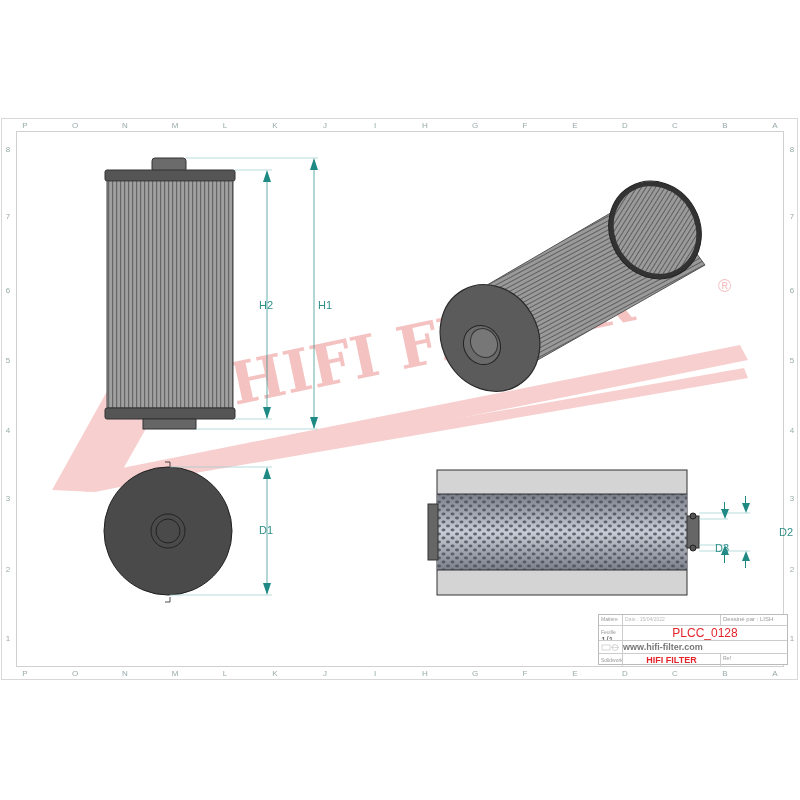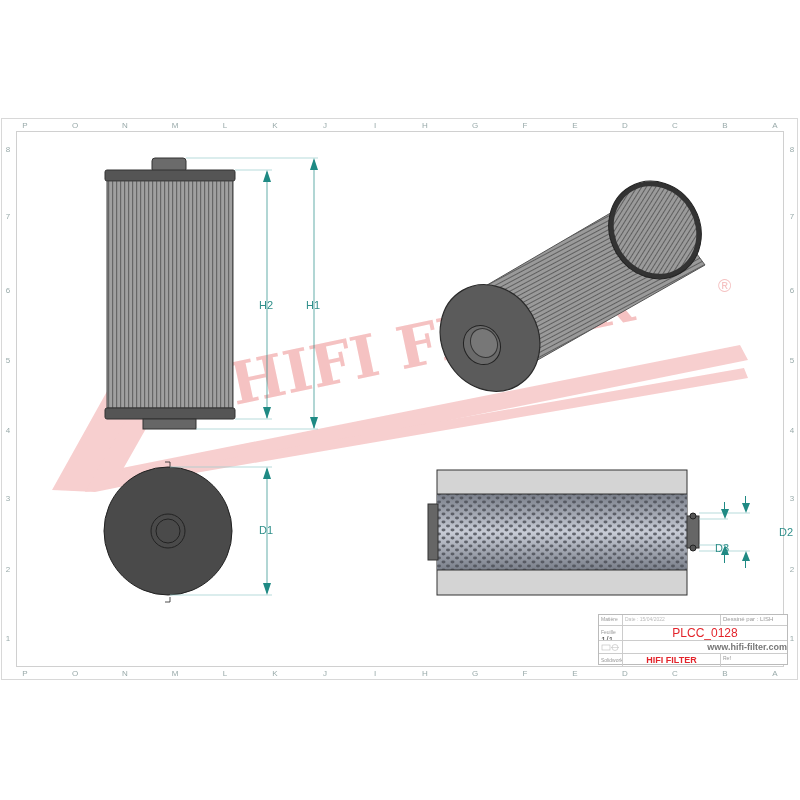--- a/index.html
+++ b/index.html
@@ -9,21 +9,21 @@
   .frame-inner{position:absolute;left:16px;top:13px;width:768px;height:536px;border:1px solid #d0d0d0;box-sizing:border-box;}
   .col-label{position:absolute;font-size:8px;color:#9aa;width:50px;text-align:center;}
   .row-label{position:absolute;font-size:8px;color:#9aa;width:14px;text-align:center;}
   svg.drawing{position:absolute;left:0;top:0;}
   .dim-label{position:absolute;font-size:11px;color:#2f8f8a;}
   .title-block{position:absolute;left:598px;top:614px;width:190px;height:51px;border:1px solid #bbb;box-sizing:border-box;background:#fff;}
   .tb-cell{position:absolute;box-sizing:border-box;border-right:1px solid #ccc;border-bottom:1px solid #ccc;font-size:5px;color:#888;overflow:hidden;}
   .tb-small{font-size:5px;color:#999;padding:1px 2px;}
   .tb-folio{font-size:9px;color:#555;}
   .tb-ref{font-size:12px;color:#e3242b;text-align:center;}
-  .tb-url{font-size:9px;color:#777;text-align:right;font-weight:bold;}
+  .tb-url{font-size:9px;color:#777;text-align:left;font-weight:bold;}
   .tb-brand{font-size:9px;color:#e3242b;font-weight:bold;text-align:center;}
 </style>
 </head>
 <body>
 
 <div class="sheet">
   <div class="frame-outer"></div>
   <div class="frame-inner"></div>
 </div>
 
@@ -196,21 +196,21 @@
     <polygon points="742,503 750,503 746,513"></polygon>
     <polygon points="742,561 750,561 746,551"></polygon>
     <rect x="745" y="496" width="1" height="8"></rect>
     <rect x="745" y="560" width="1" height="8"></rect>
     <rect x="724" y="502" width="1" height="8"></rect>
     <rect x="724" y="555" width="1" height="8"></rect>
   </g>
 </svg>
 
 <div class="dim-label" style="left:259px;top:299px">H2</div>
-<div class="dim-label" style="left:306px;top:299px">H1</div>
+<div class="dim-label" style="left:318px;top:299px">H1</div>
 <div class="dim-label" style="left:259px;top:524px">D1</div>
 <div class="dim-label" style="left:715px;top:542px">D3</div>
 <div class="dim-label" style="left:779px;top:526px">D2</div>
 
 <div class="title-block">
   <div class="tb-cell tb-small" style="left:0;top:0;width:24px;height:11px">Matière</div>
   <div class="tb-cell tb-small" style="left:24px;top:0;width:98px;height:11px;color:#bbb">Date : 15/04/2022</div>
   <div class="tb-cell tb-small" style="left:122px;top:0;width:66px;height:11px;font-size:6px;border-right:none">Dessiné par : LISH</div>
 
   <div class="tb-cell" style="left:0;top:11px;width:24px;height:15px;padding:3px 1px 0 2px">

